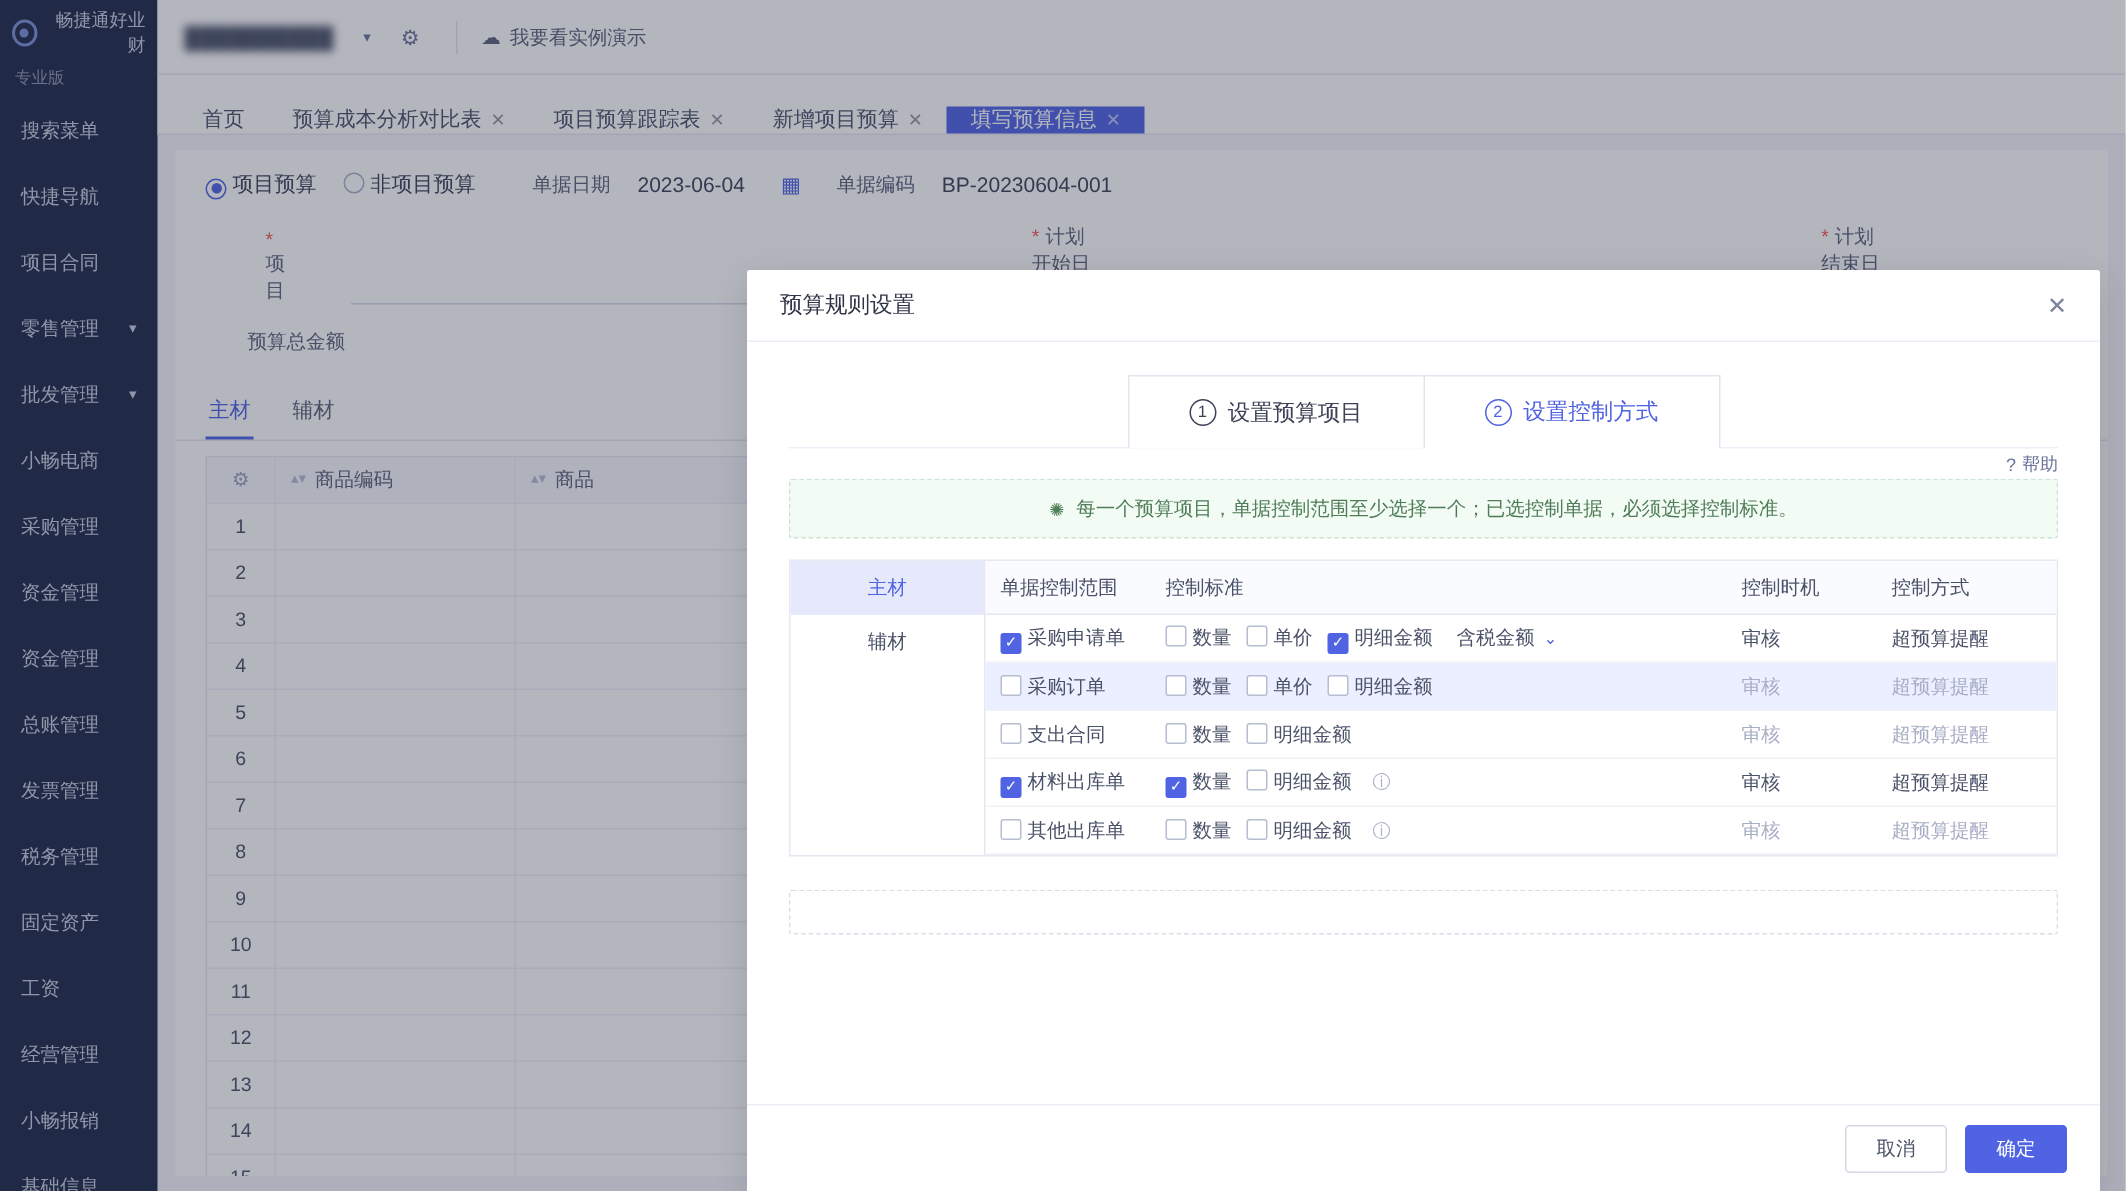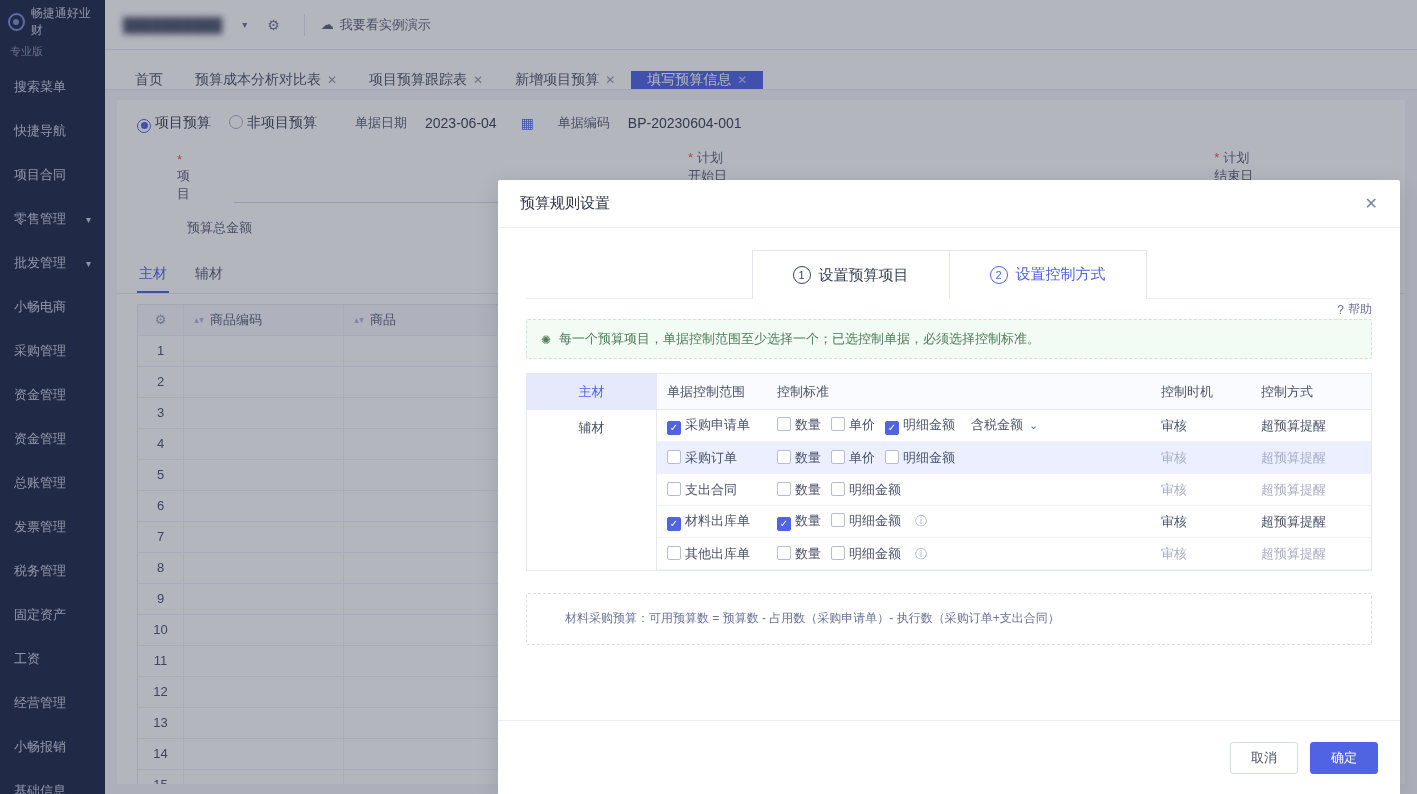--- a/index.html
+++ b/index.html
@@ -1,18 +1,18 @@
 <!DOCTYPE html>
 <html><head>
 <meta charset="utf-8">
 <style>
 * { margin:0; padding:0; box-sizing:border-box; font-family:"Microsoft YaHei","PingFang SC",sans-serif; }
 body { background:#f5f6fa; overflow:hidden; width:1417px; height:794px; position:relative; }
 .sidebar { position:absolute; left:0; top:0; width:105px; height:100%; background:#1d2746; color:#c8cde0; font-size:13px; }
-.logo-area { height:44px; display:flex; align-items:center; padding:0 8px; gap:6px; }
+.logo-area { height:44px; display:flex; align-items:center; padding:0 8px; gap:6px;text-align:right; }
 .logo-icon { width:18px; height:18px; border-radius:50%; border:2px solid #7a8fd6; display:flex; align-items:center; justify-content:center; }
 .logo-dot { width:6px; height:6px; background:#7a8fd6; border-radius:50%; }
 .logo-text { font-size:12px; color:#c8cde0; }
 .logo-sub { display:block; font-size:11px; color:#8a92b0; padding:0 10px; margin-bottom:6px; }
 .side-item { height:44px; display:flex; align-items:center; padding:0 14px; cursor:pointer; color:#c8cde0; }
 .side-item .chev { margin-left:auto; font-size:10px; }
 .topbar { position:absolute; left:105px; top:0; right:0; height:50px; background:#fff; border-bottom:1px solid #e5e8f0; display:flex; align-items:center; padding:0 18px; gap:12px; }
 .company { color:#4a5268; font-size:14px; display:flex; align-items:center; gap:4px; filter:blur(3px); }
 .chev-down { font-size:10px; color:#6b7399; margin-left:8px; }
 .gear-icon { color:#6b7399; font-size:14px; margin:0 8px; cursor:pointer; }
@@ -52,21 +52,21 @@
 .modal { position:absolute; top:180px; left:498px; width:902px; bottom:0; background:#fff; border-radius:2px 2px 0 0; box-shadow:0 6px 24px rgba(0,0,0,.12); display:flex; flex-direction:column; }
 .modal-head { height:48px; display:flex; align-items:center; padding:0 22px; border-bottom:1px solid #eceff7; font-size:15px; color:#2f3547; }
 .modal-close { margin-left:auto; font-size:16px; color:#7d849e; cursor:pointer; }
 .modal-body { flex:1; padding:22px 28px 0 28px; overflow:auto; }
 .step-tabs { display:flex; justify-content:center; border-bottom:1px solid #eceff7; }
 .step-tab { border:1px solid #e2e5ef; border-bottom:none; padding:14px 40px; font-size:15px; color:#3b4257; display:flex; align-items:center; gap:8px; cursor:pointer; background:#fff; margin-bottom:-1px; }
 .step-tab:first-child { border-right:none; }
 .step-tab.active { color:#4f63e3; border-bottom:1px solid #fff; }
 .circ-num { width:18px; height:18px; border:1px solid currentColor; border-radius:50%; display:inline-flex; align-items:center; justify-content:center; font-size:11px; }
 .help-link { position:absolute; right:28px; top:73px; font-size:12px; color:#6b7399; display:flex; align-items:center; gap:4px; cursor:pointer; }
-.hint-box { margin:20px 0 14px 0; border:1px dashed #cfe3d2; background:#f3fbf5; color:#4f7d57; font-size:13px; padding:10px 14px; display:flex; align-items:center; gap:8px; border-radius:2px; }
+.hint-box { margin:20px 0 14px 0; border:1px dashed #cfe3d2; background:#f3fbf5; color:#4f7d57; font-size:13px; padding:10px 14px; display:flex; align-items:center; gap:8px; border-radius:2px;justify-content:center; }
 .sun-icon::before { content:"✺"; font-size:12px; }
 .rule-grid { display:flex; border:1px solid #e5e8f0; }
 .rule-side { width:130px; border-right:1px solid #e5e8f0; }
 .rule-side-item { height:36px; display:flex; align-items:center; justify-content:center; font-size:13px; color:#4a5268; cursor:pointer; }
 .rule-side-item.active { background:#e5e9fb; color:#4f63e3; }
 .rule-main { flex:1; }
 .rule-head { display:flex; height:36px; align-items:center; background:#fafbfe; border-bottom:1px solid #e5e8f0; font-size:13px; color:#4a5268; font-weight:500; }
 .rc1 { width:110px; padding:0 10px; }
 .rc2 { flex:1; padding:0 10px; }
 .rc3 { width:100px; padding:0 10px; }
@@ -77,21 +77,21 @@
 .rule-row.muted .rc3,.rule-row.muted .rc4 { color:#a7adc4; }
 .cb { width:14px; height:14px; border:1px solid #b7bdd0; border-radius:2px; display:inline-flex; align-items:center; justify-content:center; margin-right:4px; vertical-align:-2px; background:#fff; cursor:pointer; }
 .cb.checked { background:#4f63e3; border-color:#4f63e3; }
 .cb.checked::after { content:"✓"; color:#fff; font-size:10px; line-height:1; }
 .drop-arrow { color:#4f63e3; margin-left:6px; font-size:11px; cursor:pointer; }
 .info-icon { color:#a7adc4; margin-left:4px; font-size:12px; }
 .formula-box { margin-top:22px; border:1px dashed #d9ddea; padding:14px 18px; font-size:12px; color:#6b7399; border-radius:2px; }
 .formula-box .ftitle { color:#5a6178; margin-bottom:6px; display:flex; align-items:center; gap:6px; }
 .bulb::before { content:"✦"; color:#b9c0d6; }
 .formula-box .fline { padding-left:20px; line-height:1.8; }
-.modal-foot { height:74px; border-top:1px solid #eceff7; display:flex; align-items:center; justify-content:flex-end; gap:12px; padding:0 22px; }
+.modal-foot { height:58px; border-top:1px solid #eceff7; display:flex; align-items:center; justify-content:flex-end; gap:12px; padding:0 22px; }
 .btn { height:32px; padding:0 20px; border:1px solid #d5d9e6; background:#fff; color:#4a5268; border-radius:3px; font-size:13px; cursor:pointer; }
 .btn.primary { background:#4f63e3; border-color:#4f63e3; color:#fff; }
 </style>
 </head>
 <body>
 
 <div class="sidebar">
   <div class="logo-area">
     <span class="logo-icon">
         <span class="logo-dot"></span>
@@ -206,21 +206,21 @@
       <span><span class="req">*</span><span>项目</span></span>
       <input class="underline-input" style="min-width: 360px;">
       <span class="more-icon">…</span>
       <span><span class="req">*</span><span>计划开始日期</span></span>
       <input class="underline-input" style="min-width: 340px;" placeholder="yyyy-mm-dd">
       <span class="date-icon">▦</span>
       <span><span class="req">*</span><span>计划结束日期</span></span>
       <input class="underline-input" style="min-width: 40px;" placeholder="yyyy-mm-dd">
     </div>
     <div class="row3">
-      <span class="field-label" style="margin-left:50px">预算总金额</span>
+      <span class="field-label" style="margin-left:28px">预算总金额</span>
     </div>
     <div class="subtabs">
       <div class="subtab active">主材</div>
       <div class="subtab">辅材</div>
     </div>
     <div class="table">
       <div class="thead">
         <div class="tcell-idx">
             <span class="gear-small">⚙</span>
           </div>
@@ -379,20 +379,19 @@
             <div class="rule-row muted">
               <div class="rc1"><span class="cb"></span>其他出库单</div>
               <div class="rc2"><span class="cb"></span><span style="margin-right:10px">数量</span><span class="cb"></span><span style="margin-right:10px">明细金额</span><span class="info-icon">ⓘ</span></div>
               <div class="rc3">审核</div>
               <div class="rc4">超预算提醒</div>
             </div>
           </div>
       </div>
     </div>
     <div class="formula-box">
-      <div class="fline">材料采购预算：可用预算数 = 预算数 - 占用数（采购申请单）- 执行数（采购订单+支出合同）</div>
     </div>
   </div>
   <div class="modal-foot">
     <button class="btn">取消</button>
     <button class="btn primary">确定</button>
   </div>
 </div>
 
 </body></html>

